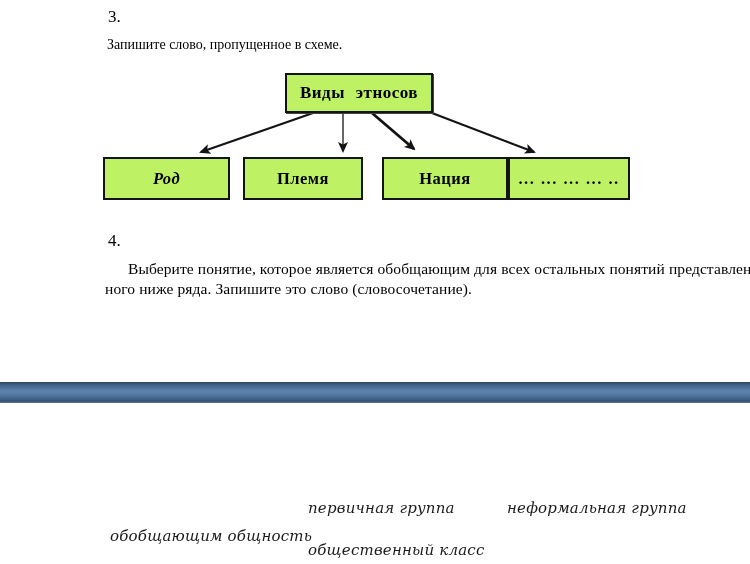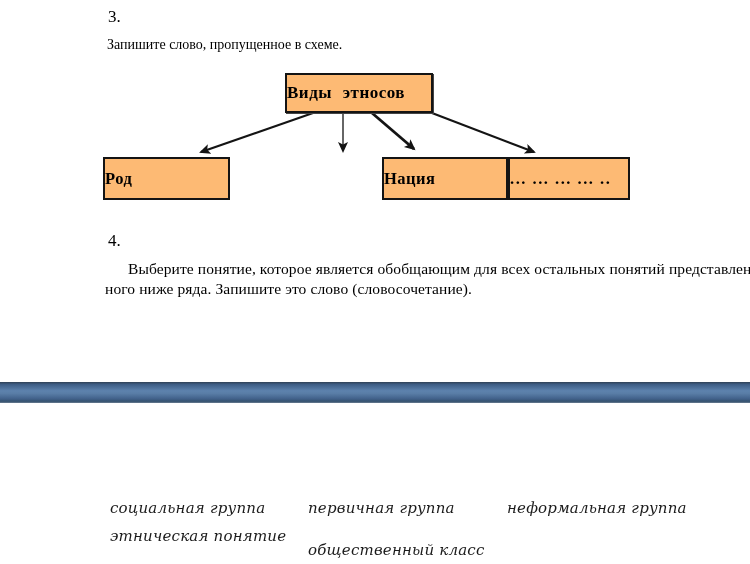--- a/index.html
+++ b/index.html
@@ -5,27 +5,27 @@
   html,body{margin:0;padding:0;background:#ffffff;}
   .page{position:relative;width:750px;height:564px;background:#fff;overflow:hidden;
         font-family:"Liberation Serif",serif;color:#000;}
   .abs{position:absolute;}
   .qnum{font-size:17px;}
   .prompt{font-size:14px;}
   .para{font-size:15.5px;white-space:nowrap;letter-spacing:0.1px;}
   
   .diagram{position:absolute;left:100px;top:70px;width:545px;height:135px;}
   .diagram svg{position:absolute;left:0;top:0;}
-  .dbox{position:absolute;border:2px solid #141414;background:#fdba74;box-sizing:border-box;
-        display:flex;align-items:center;
+  .dbox{position:absolute;border:2px solid #141414;background:#bef264;box-sizing:border-box;
+        display:flex;align-items:center;justify-content:center;
         font-weight:bold;font-size:16.5px;letter-spacing:0.5px;}
   .dbox.root{left:185px;top:3px;width:148px;height:40px;word-spacing:6px;font-size:17px;
              box-shadow:1px 1px 0 #444;}
   .dbox.child{top:87px;height:43px;}
-  .c0{left:3px;width:127px;}
+  .c0{left:3px;width:127px;font-style:italic;}
   .c1{left:143px;width:120px;}
   .c2{left:282px;width:126px;}
   .c3{left:408px;width:122px;letter-spacing:1.5px;}
   
   .divider{position:absolute;left:0;top:382px;width:750px;height:21px;
     background:linear-gradient(180deg,#2f4156 0%,#3e5e86 12%,#5d82ad 42%,#597da6 55%,
                #41618a 80%,#35526f 92%,#6b7d92 100%);}
   
   .term{position:absolute;font-family:"DejaVu Serif",serif;font-style:italic;
         font-size:15px;color:#1b1b1b;white-space:nowrap;letter-spacing:0.2px;}
@@ -50,34 +50,36 @@
       <line x1="243" y1="43" x2="243" y2="81" stroke="#141414" stroke-width="1.3" marker-end="url(#ah)"></line>
       <line x1="272" y1="43" x2="314" y2="79" stroke="#141414" stroke-width="2.8" marker-end="url(#ah)"></line>
       <line x1="332" y1="43" x2="434" y2="82" stroke="#141414" stroke-width="2.2" marker-end="url(#ah)"></line>
     </svg>
     <div class="dbox root">
       <span>Виды этносов</span>
     </div>
     <div class="dbox child c0">
       <span>Род</span>
     </div>
+    <div class="dbox child c1">
+      <span>Племя</span>
+    </div>
     <div class="dbox child c2">
       <span>Нация</span>
     </div>
     <div class="dbox child c3">
       <span>... ... ... ... ..</span>
     </div>
   </div>
 
   <div class="abs qnum" style="left:108px;top:231px;">4.</div>
 
   <div class="abs para" style="left:128px;top:260px;">Выберите понятие, которое является обобщающим для всех остальных понятий представлен-</div>
   <div class="abs para" style="left:105px;top:280px;">ного ниже ряда. Запишите это слово (словосочетание).</div>
 
   <div class="divider"></div>
 
-  <div class="term" style="left:110px;top:499px;">социальная группа</div>
   <div class="term" style="left:308px;top:499px;">первичная группа</div>
   <div class="term" style="left:507px;top:499px;">неформальная группа</div>
-  <div class="term" style="left:110px;top:527px;">этническая понятие</div>
+  <div class="term" style="left:110px;top:527px;">обобщающим общность</div>
   <div class="term" style="left:308px;top:541px;">общественный класс</div>
 
 </div>
 
 </body></html>

